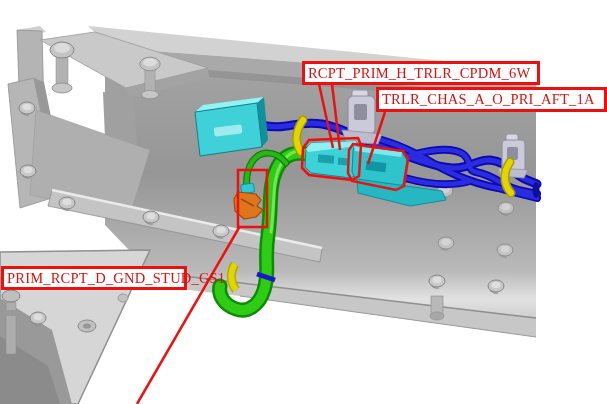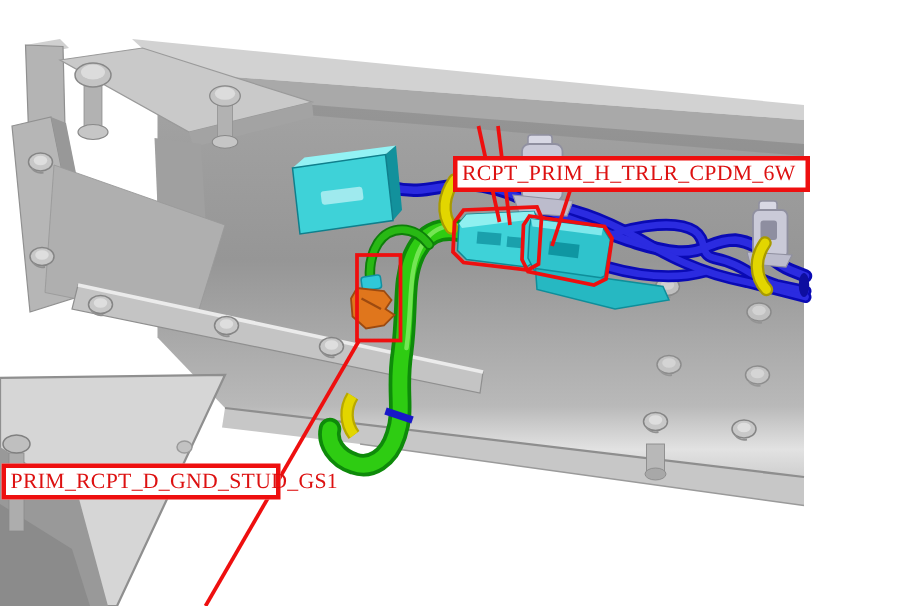--- a/index.html
+++ b/index.html
@@ -1,21 +1,21 @@
 <!DOCTYPE html>
 <html><head>
 <meta charset="utf-8">
 <style>
   html,body{margin:0;padding:0;background:#fff;}
   .canvas{position:relative;width:607px;height:404px;background:#ffffff;overflow:hidden;
           font-family:"Liberation Serif",serif;}
   .canvas svg{position:absolute;left:0;top:0;}
   .callout{position:absolute;border:3px solid #ee0f0f;background:#ffffff;color:#dd1111;
            font-size:14.5px;line-height:17px;padding:0 3px;white-space:nowrap;
-           display:flex;align-items:center;box-sizing:border-box;letter-spacing:.2px;margin-top:43px;}
+           display:flex;align-items:center;box-sizing:border-box;letter-spacing:.2px;}
   .co-1{left:302px;top:61px;width:238px;height:24px;}
   .co-2{left:376px;top:87px;width:231px;height:25px;}
   .co-3{left:1px;top:266px;width:186px;height:24px;}
 </style>
 </head>
 <body>
 
 <div class="canvas">
 <svg width="607" height="404" viewBox="0 0 607 404">
   <defs>
@@ -198,16 +198,19 @@
     <line x1="240" y1="226" x2="137" y2="404"></line>
     <polygon points="303,148 309,140 358,138 361,145 359,176 352,180 309,175 302,168"></polygon>
     <polygon points="353,144 403,151 408,159 404,186 396,190 352,181 348,173 349,150"></polygon>
     <rect x="238" y="170" width="29" height="57"></rect>
   </g>
 </svg>
 
 <div class="callout co-1">
   <span>RCPT_PRIM_H_TRLR_CPDM_6W</span>
 </div>
+<div class="callout co-2">
+  <span>TRLR_CHAS_A_O_PRI_AFT_1A</span>
+</div>
 <div class="callout co-3">
   <span>PRIM_RCPT_D_GND_STUD_GS1</span>
 </div>
 </div>
 
 </body></html>

